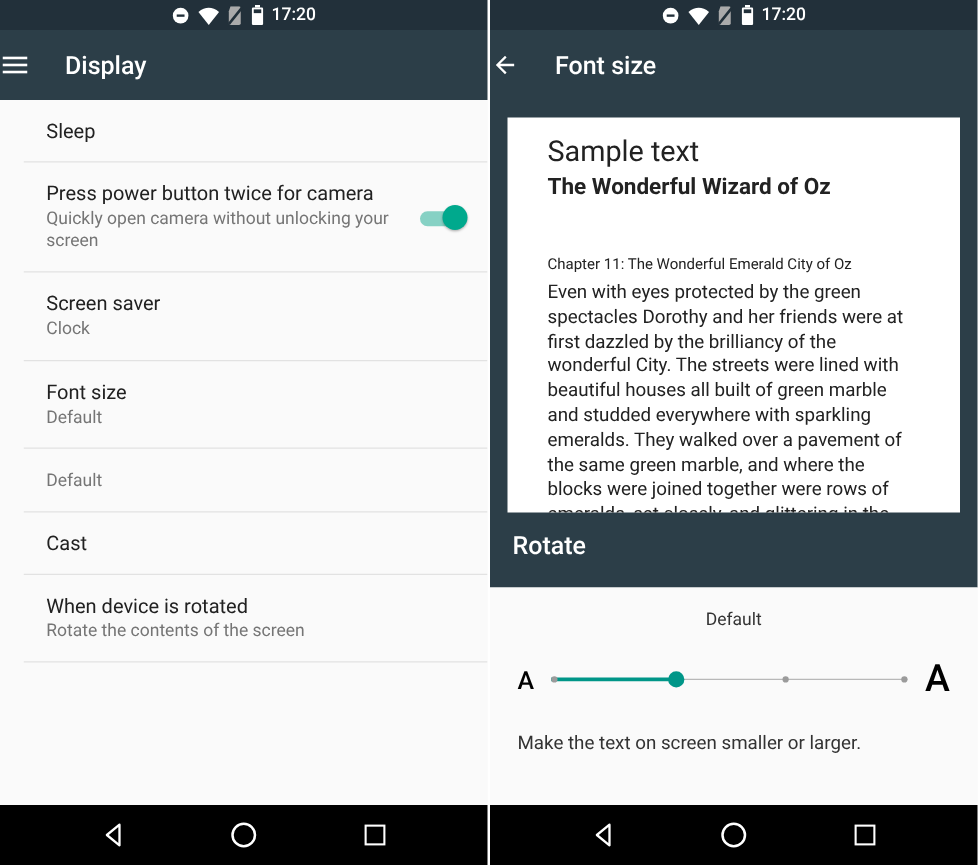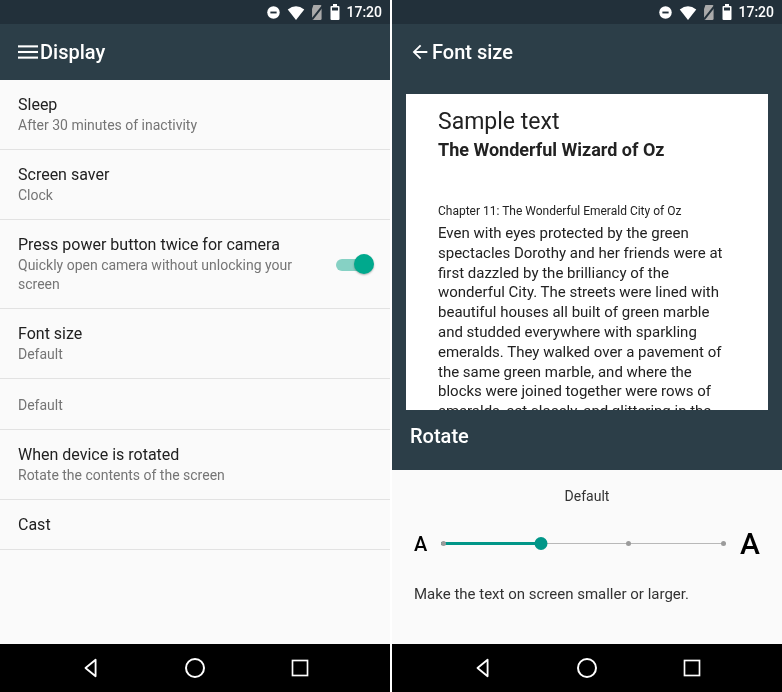--- a/index.html
+++ b/index.html
@@ -17,52 +17,54 @@
     background: #fafafa;
     display: flex;
     flex-direction: column;
     position: relative;
   }
   .statusbar {
     height: 24px;
     background: #22303a;
     color: #ffffff;
     display: flex;
-    justify-content: flex-end;
+    justify-content: center;
     align-items: center;
     padding: 0 8px;
     gap: 6px;
     font-size: 14px;
     font-weight: 500;
   }
   .statusbar svg { display: block; }
   .appbar {
     height: 56px;
     background: #2c3e48;
     color: #ffffff;
     display: flex;
     align-items: center;
-    padding: 0 16px;
+    padding: 0 0;
+    gap: 28px;
   }
   .appbar-title {
     font-size: 20px;
     font-weight: 500;
   }
   .icon-btn {
     width: 24px;
     height: 24px;
     display: flex;
     align-items: center;
     justify-content: center;
     cursor: pointer;
   }
   .list {
     flex: 1;
     background: #fafafa;
     overflow: hidden;
+    padding-left: 19px;
   }
   .list-item {
     padding: 15px 18px;
     border-bottom: 1px solid #e2e2e2;
     display: flex;
     align-items: center;
     justify-content: space-between;
     gap: 12px;
     cursor: pointer;
   }
@@ -240,59 +242,58 @@
           <rect y="17.5" width="24" height="2.5"></rect>
         </svg>
     </span>
     <span class="appbar-title">Display</span>
   </div>
 
   <div class="list">
     <div class="list-item">
       <div class="list-text">
         <div class="li-title">Sleep</div>
-        <div class="li-sub">After 30 minutes of inactivity</div>
-      </div>
-    </div>
-    <div class="list-item">
-      <div class="list-text">
-        <div class="li-title">Screen saver</div>
-        <div class="li-sub">Clock</div>
       </div>
     </div>
     <div class="list-item">
       <div class="list-text">
         <div class="li-title">Press power button twice for camera</div>
         <div class="li-sub">Quickly open camera without unlocking your screen</div>
       </div>
       <div class="switch">
         <div class="switch-track"></div>
         <div class="switch-thumb"></div>
       </div>
     </div>
     <div class="list-item">
       <div class="list-text">
+        <div class="li-title">Screen saver</div>
+        <div class="li-sub">Clock</div>
+      </div>
+    </div>
+    <div class="list-item">
+      <div class="list-text">
         <div class="li-title">Font size</div>
         <div class="li-sub">Default</div>
       </div>
     </div>
     <div class="list-item">
       <div class="list-text">
         <div class="li-sub">Default</div>
       </div>
     </div>
     <div class="list-item">
       <div class="list-text">
+        <div class="li-title">Cast</div>
+      </div>
+    </div>
+    <div class="list-item">
+      <div class="list-text">
         <div class="li-title">When device is rotated</div>
         <div class="li-sub">Rotate the contents of the screen</div>
-      </div>
-    </div>
-    <div class="list-item">
-      <div class="list-text">
-        <div class="li-title">Cast</div>
       </div>
     </div>
   </div>
 
   <div class="navbar">
     <span class="navbtn">
       <svg width="22" height="22" viewBox="0 0 24 24" fill="none" stroke="#fff" stroke-width="2">
           <path d="M17 3 L6 12 L17 21 Z" stroke-linejoin="round"></path>
         </svg>
     </span>

